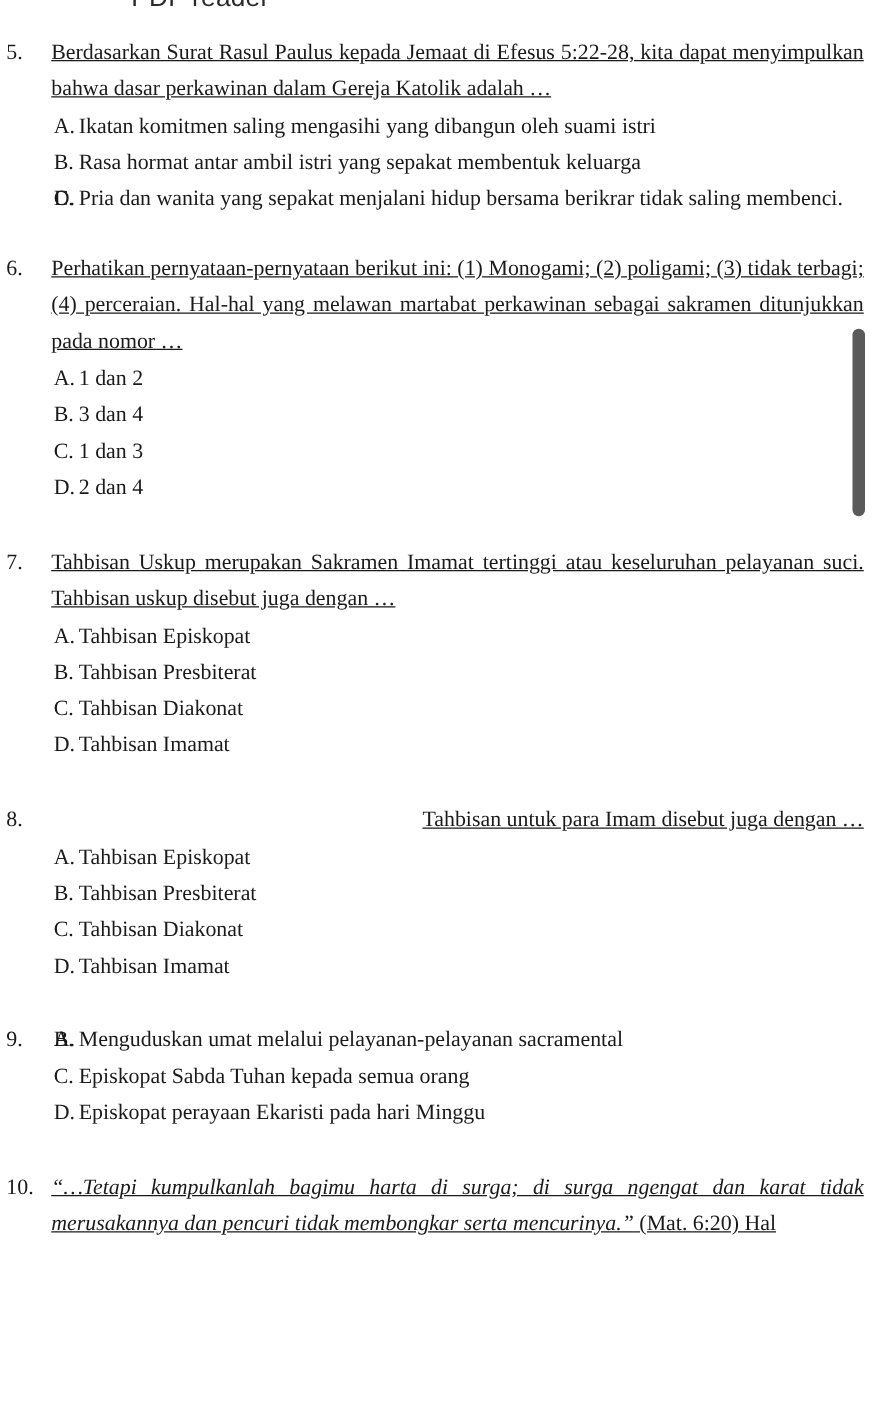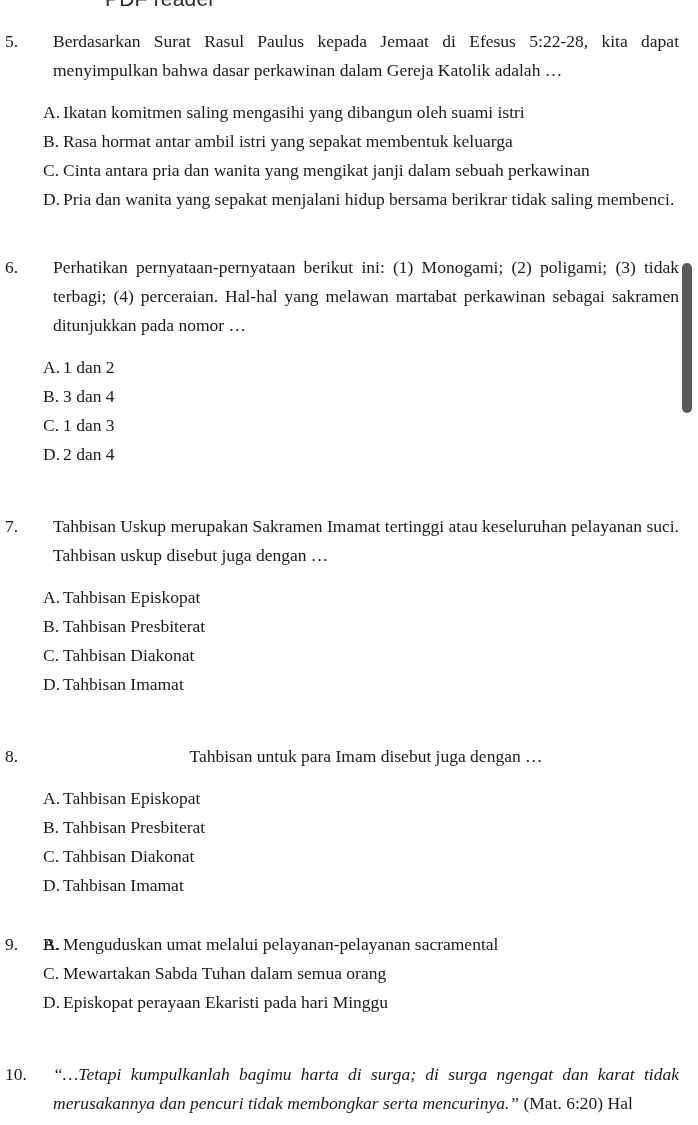--- a/index.html
+++ b/index.html
@@ -53,24 +53,25 @@
     font-size: 17.5px;
     line-height: 29px;
     white-space: nowrap;
   }
 
   .q-stem {
     font-size: 17.5px;
     line-height: 29px;
     text-align: justify;
     text-justify: inter-word;
-    margin: 13px;
+    margin: 1px;
+    text-decoration: underline;
     
   }
-  .q-stem.nojust { text-align: center; }
+  .q-stem.nojust { text-align: right; }
 
   .options {
     list-style: none;
     margin: 0;
     padding: 0;
   }
   .opt {
     position: relative;
     padding-left: 23px;
     font-size: 17.5px;
@@ -126,21 +127,20 @@
       <li class="opt">
         <span class="opt-letter">A.</span>
         <span>Ikatan komitmen saling mengasihi yang dibangun oleh suami istri</span>
       </li>
       <li class="opt">
         <span class="opt-letter">B.</span>
         <span>Rasa hormat antar ambil istri yang sepakat membentuk keluarga</span>
       </li>
       <li class="opt justified">
         <span class="opt-letter">C.</span>
-        <span>Cinta antara pria dan wanita yang mengikat janji dalam sebuah perkawinan</span>
       </li>
       <li class="opt justified">
         <span class="opt-letter">D.</span>
         <span>Pria dan wanita yang sepakat menjalani hidup bersama berikrar tidak saling membenci.</span>
       </li>
     </ul>
   </div>
 
   <div class="gap-md"></div>
 
@@ -224,21 +224,21 @@
     <ul class="options">
       <li class="opt">
         <span class="opt-letter">A.</span>
       </li>
       <li class="opt">
         <span class="opt-letter">B.</span>
         <span>Menguduskan umat melalui pelayanan-pelayanan sacramental</span>
       </li>
       <li class="opt">
         <span class="opt-letter">C.</span>
-        <span>Mewartakan Sabda Tuhan dalam semua orang</span>
+        <span>Episkopat Sabda Tuhan kepada semua orang</span>
       </li>
       <li class="opt">
         <span class="opt-letter">D.</span>
         <span>Episkopat perayaan Ekaristi pada hari Minggu</span>
       </li>
     </ul>
   </div>
 
   <div class="gap-lg"></div>
 

